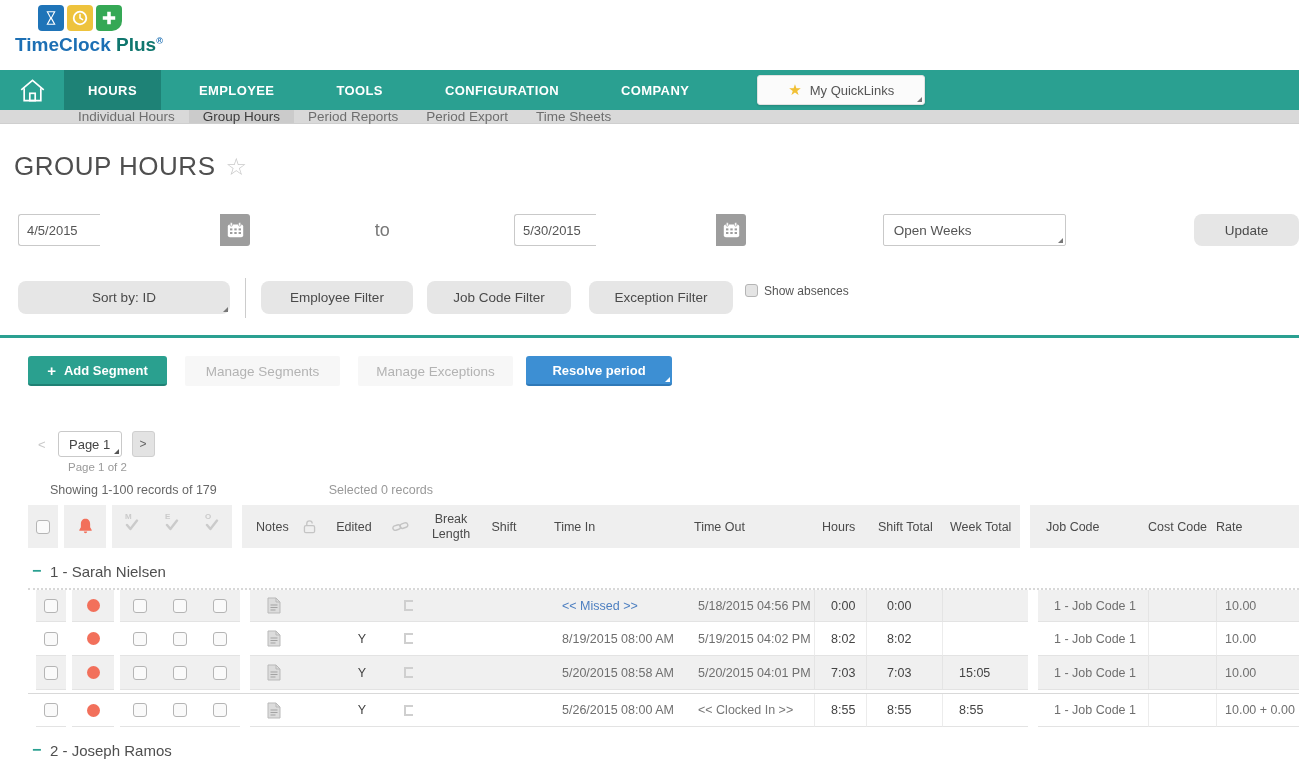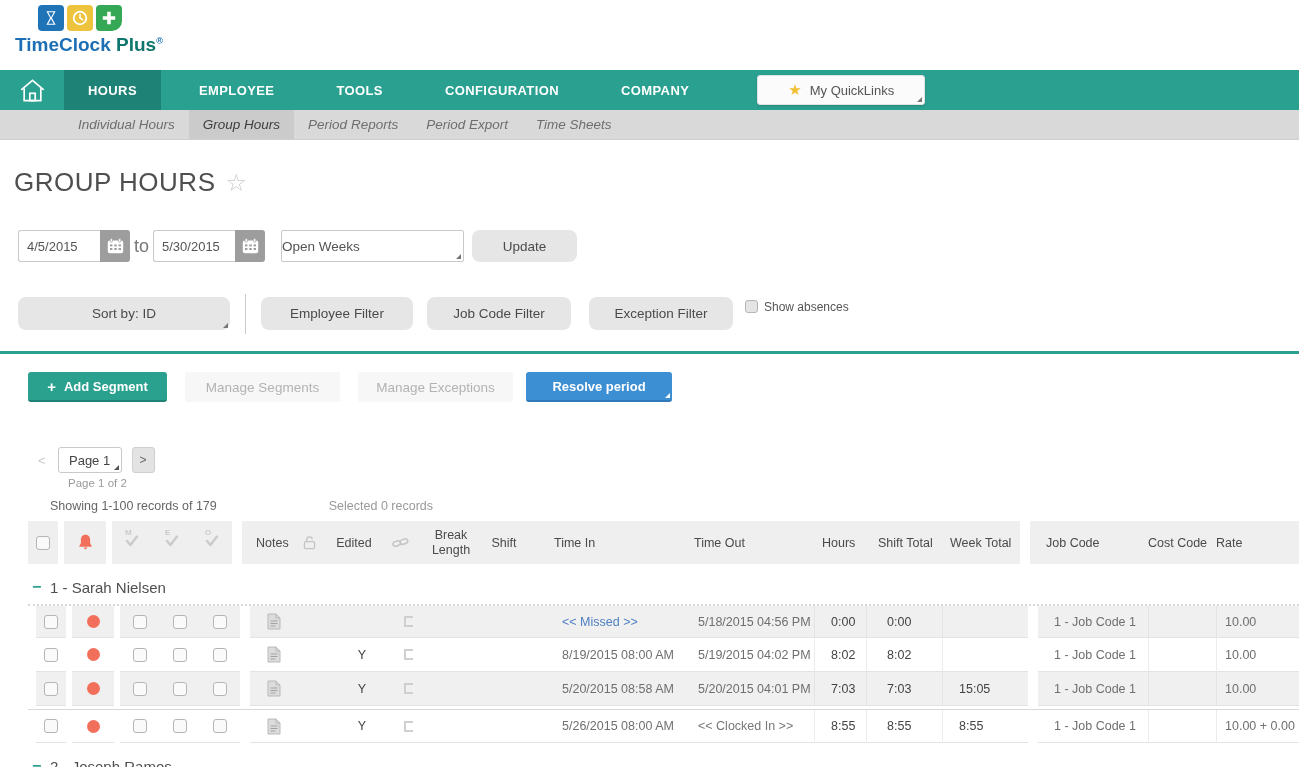--- a/index.html
+++ b/index.html
@@ -29,39 +29,39 @@
   .quicklinks { position:relative; align-self:center; margin-left:44px; width:168px; height:30px;
     background:#fbfbfb; border:1px solid #e2e2e2; border-radius:3px; display:flex; align-items:center;
     justify-content:center; gap:8px; font-size:13px; color:#555; cursor:pointer;
     box-shadow:0 1px 2px rgba(0,0,0,.15); }
   .star-y { color:#f1c035; font-size:15px; }
   .corner { position:absolute; right:2px; bottom:2px; width:0; height:0;
     border-bottom:5px solid #777; border-left:5px solid transparent; }
   .corner.white { border-bottom-color:#fff; }
 
   
-  .subnav { height:30px; background:#d9d9d9; display:flex; align-items:stretch; padding-left:64px;
-    border-bottom:1px solid #cfcfcf;font-style:italic; }
+  .subnav { height:14px; background:#d9d9d9; display:flex; align-items:stretch; padding-left:64px;
+    border-bottom:1px solid #cfcfcf; }
   .subnav-item { display:flex; align-items:center; padding:0 14px; font-size:13.5px; color:#6e6e6e; cursor:pointer; }
   .subnav-item.active { background:#cbcbcb; color:#3c3c3c; }
 
   
   .page-title-row { margin:27px 0 0 14px; display:flex; align-items:center; gap:10px; }
   .page-title { font-size:26px; color:#4f4f4f; letter-spacing:.5px; }
   .star-outline { font-size:24px; color:#c9c9c9; }
 
   
-  .form-row { margin:32px 0 0 18px; display:flex; align-items:center; height:32px; }
+  .form-row { margin:32px 0 0 18px; display:flex; align-items:center; height:32px;justify-content:space-between; }
   .date-input { width:82px; height:32px; border:1px solid #c9c9c9; border-right:none; border-radius:3px 0 0 3px;
     font-size:13px; color:#555; padding-left:8px; font-family:inherit; }
   .cal-btn { width:30px; height:32px; background:#9d9d9d; border:none; border-radius:0 3px 3px 0;
     display:flex; align-items:center; justify-content:center; cursor:pointer; }
   .to-label { margin:0 4px; font-size:18px; color:#777; }
   .select-box { position:relative; width:183px; height:32px; border:1px solid #c9c9c9; border-radius:2px;
-    margin-left:16px; display:flex; align-items:center; font-size:13.5px; color:#555;
+    margin-left:16px; display:flex; align-items:center; padding-left:10px; font-size:13.5px; color:#555;
     background:#fff; cursor:pointer; }
   .btn { position:relative; height:33px; background:#e6e6e6; border:none; border-radius:8px;
     font-size:13.5px; color:#4a4a4a; cursor:pointer; font-family:inherit; }
   .btn-update { width:105px; height:32px; margin-left:8px; }
 
   .filter-row { margin:35px 8px 0 18px; display:flex; align-items:center; height:33px; }
   .btn-sort { width:212px; }
   .vdiv { width:1px; height:40px; background:#ccc; margin:0 15px; }
   .btn-emp { width:152px; }
   .btn-job { width:144px; margin-left:14px; }

